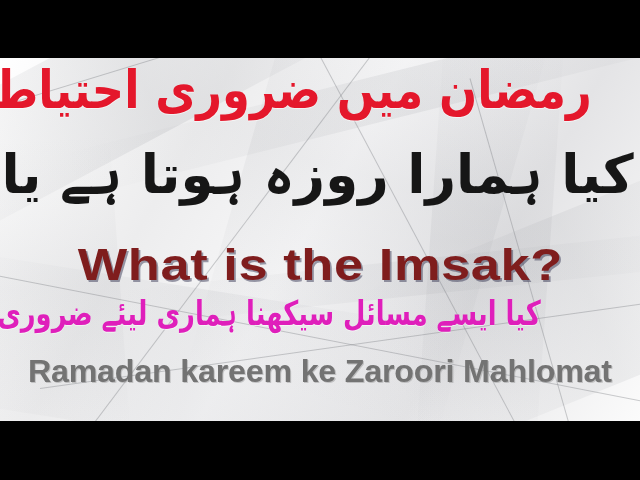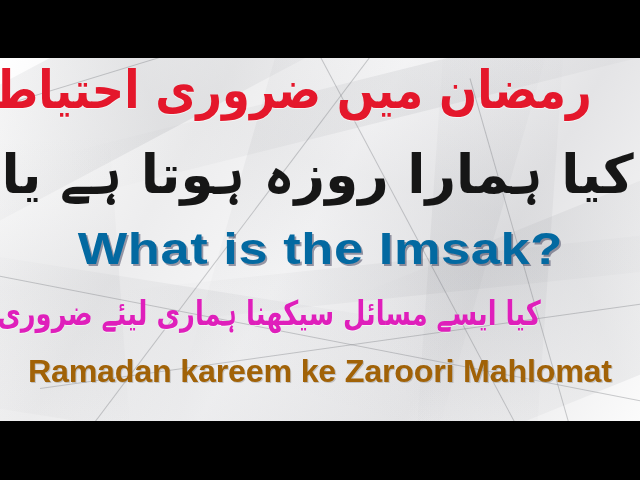--- a/index.html
+++ b/index.html
@@ -118,43 +118,43 @@
 
   
   .l-sub {
     top: 90px;
     font-size: 54px;
     color: #161616;
   }
 
   
   .l-en {
-    top: 168px;
+    top: 184px;
     font-size: 45px;
     font-weight: bold;
-    color: #0369a1;
+    color: #7f1d1d;
     font-family: "Liberation Sans", sans-serif;
     letter-spacing: 0.5px;
     text-shadow: 1.5px 1.5px 0 rgba(40,40,70,0.45);
   }
 
   
   .l-magenta {
     top: 238px;
     font-size: 34px;
     color: #df1fbb;
     text-shadow: 0 1px 0 rgba(255,255,255,0.5);
   }
 
   
   .l-translit {
     top: 298px;
     font-size: 31px;
     font-weight: bold;
-    color: #a16207;
+    color: #737373;
     font-family: "Liberation Sans", sans-serif;
     letter-spacing: -0.2px;
     text-shadow: 1px 1px 0 rgba(120,120,120,0.35);
   }
 </style>
 </head>
 <body>
 
 <div id="thumbnail">
 

